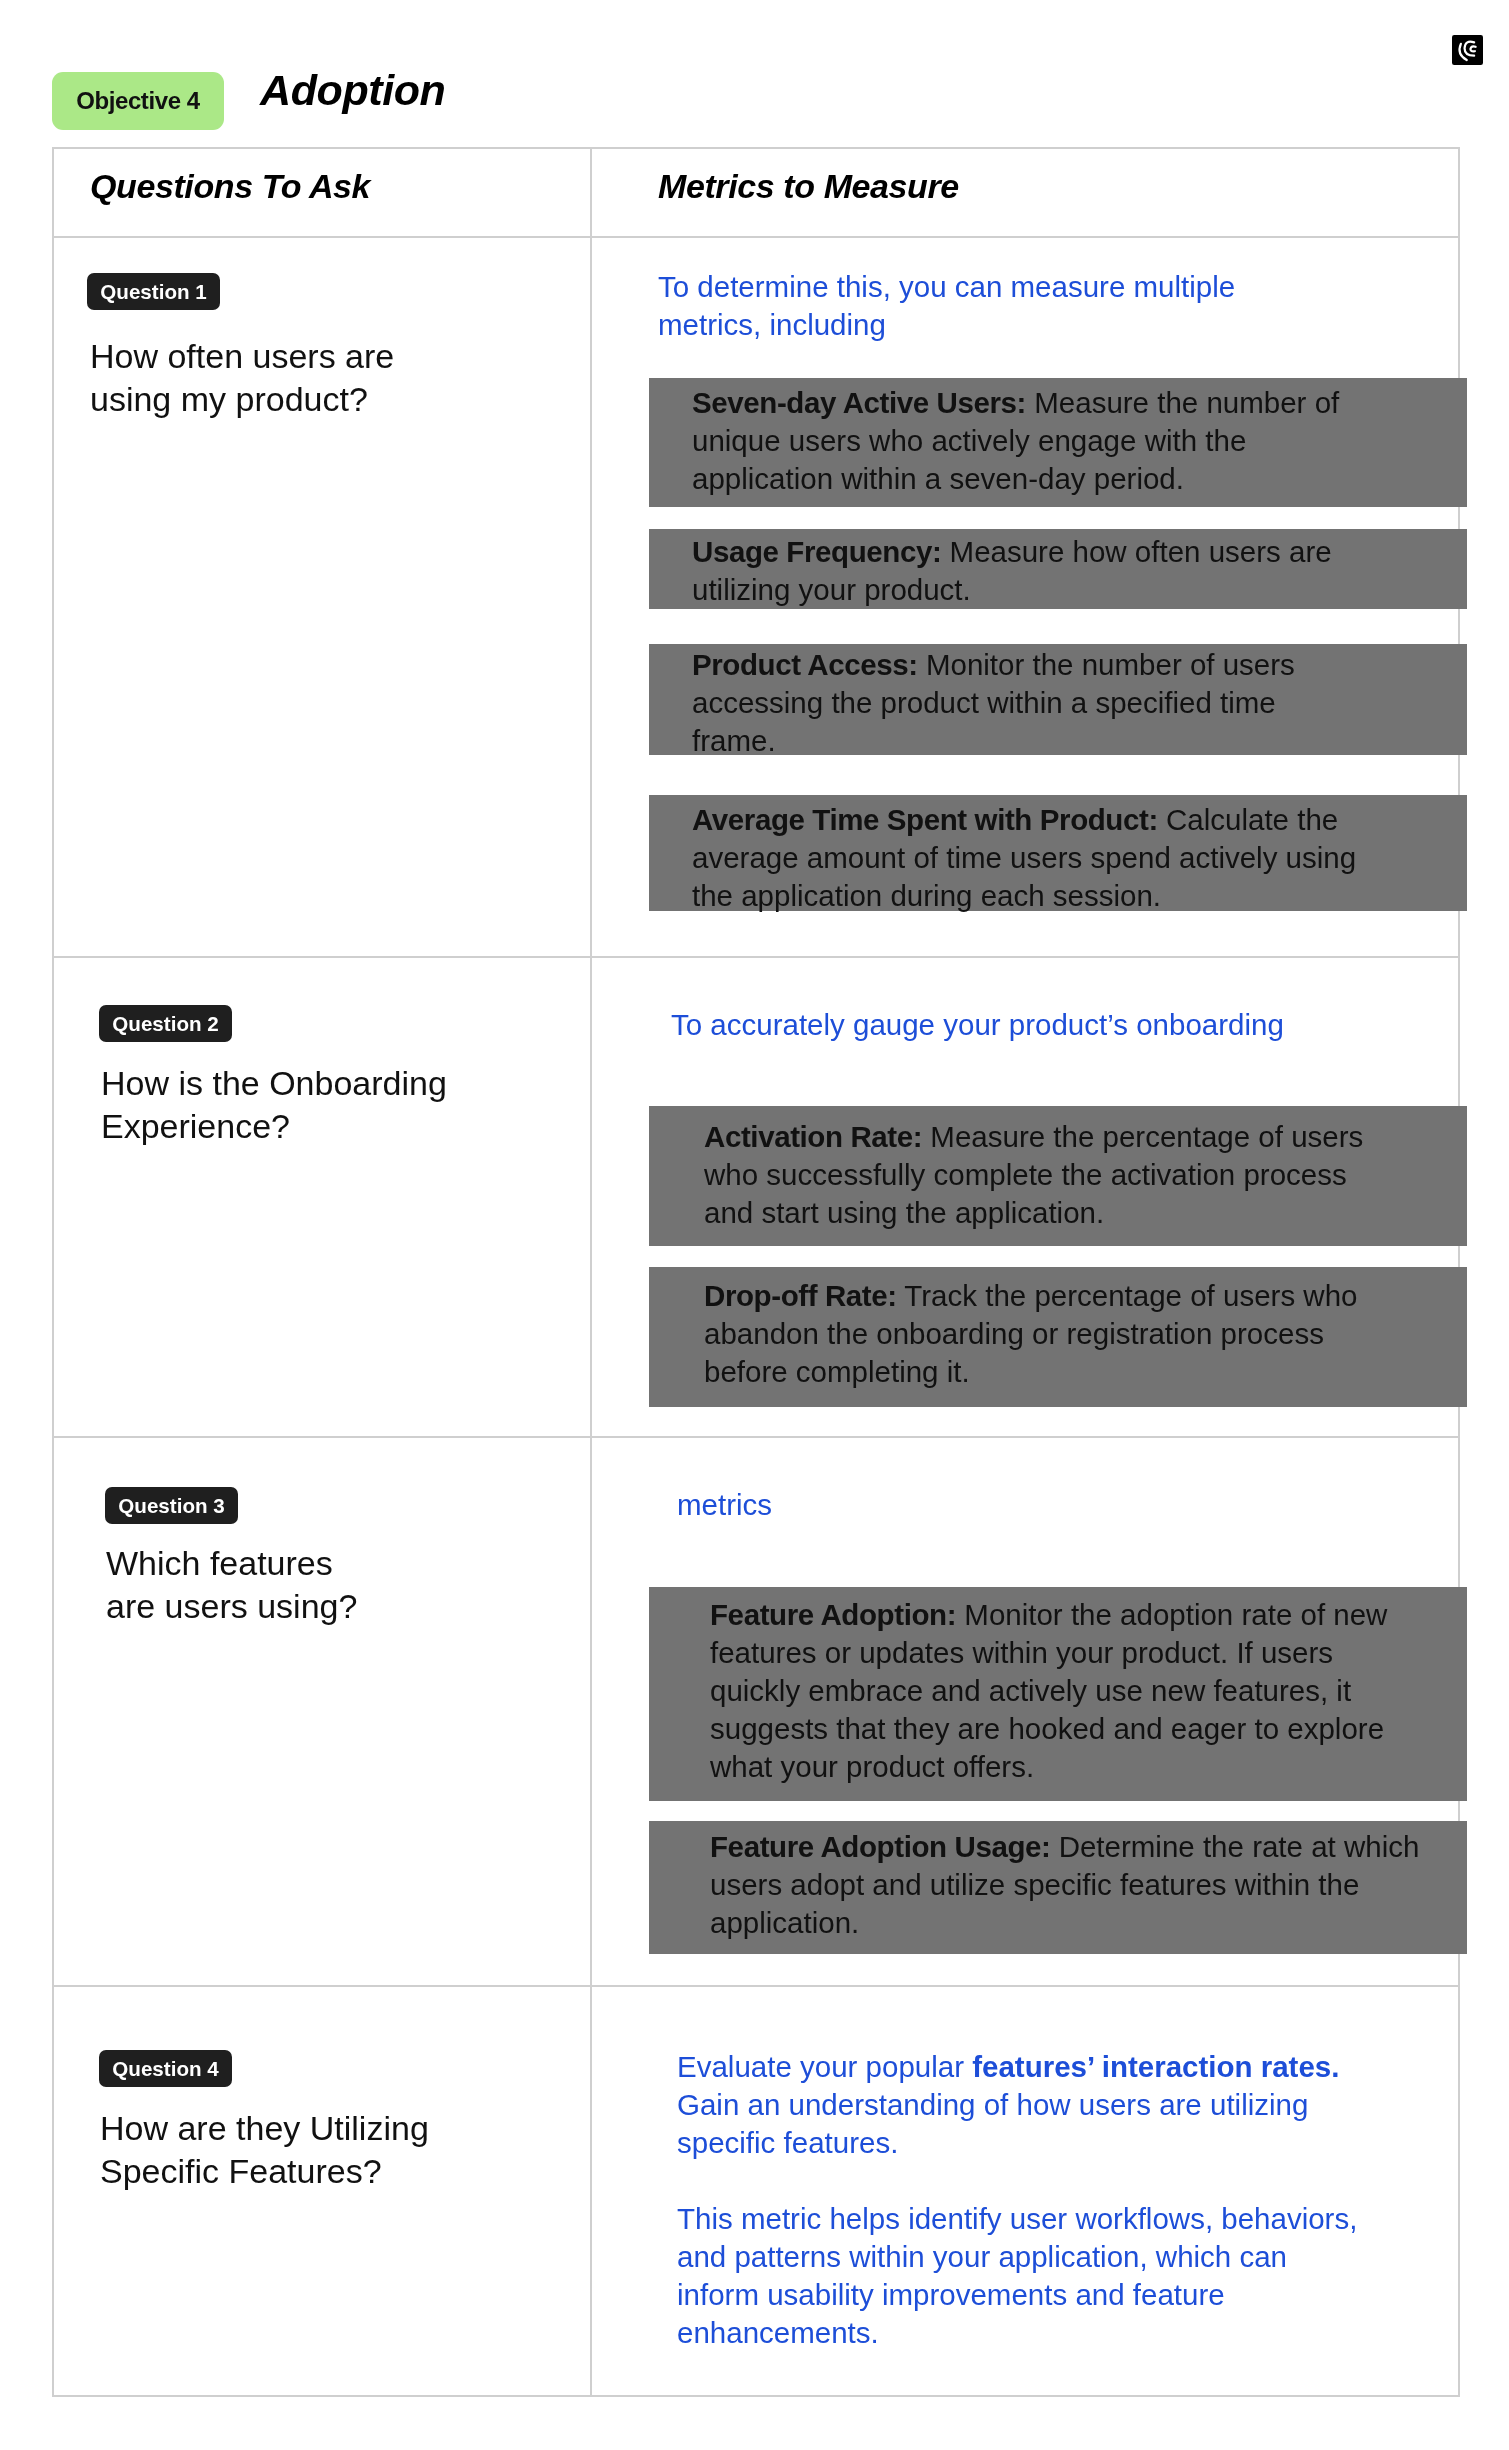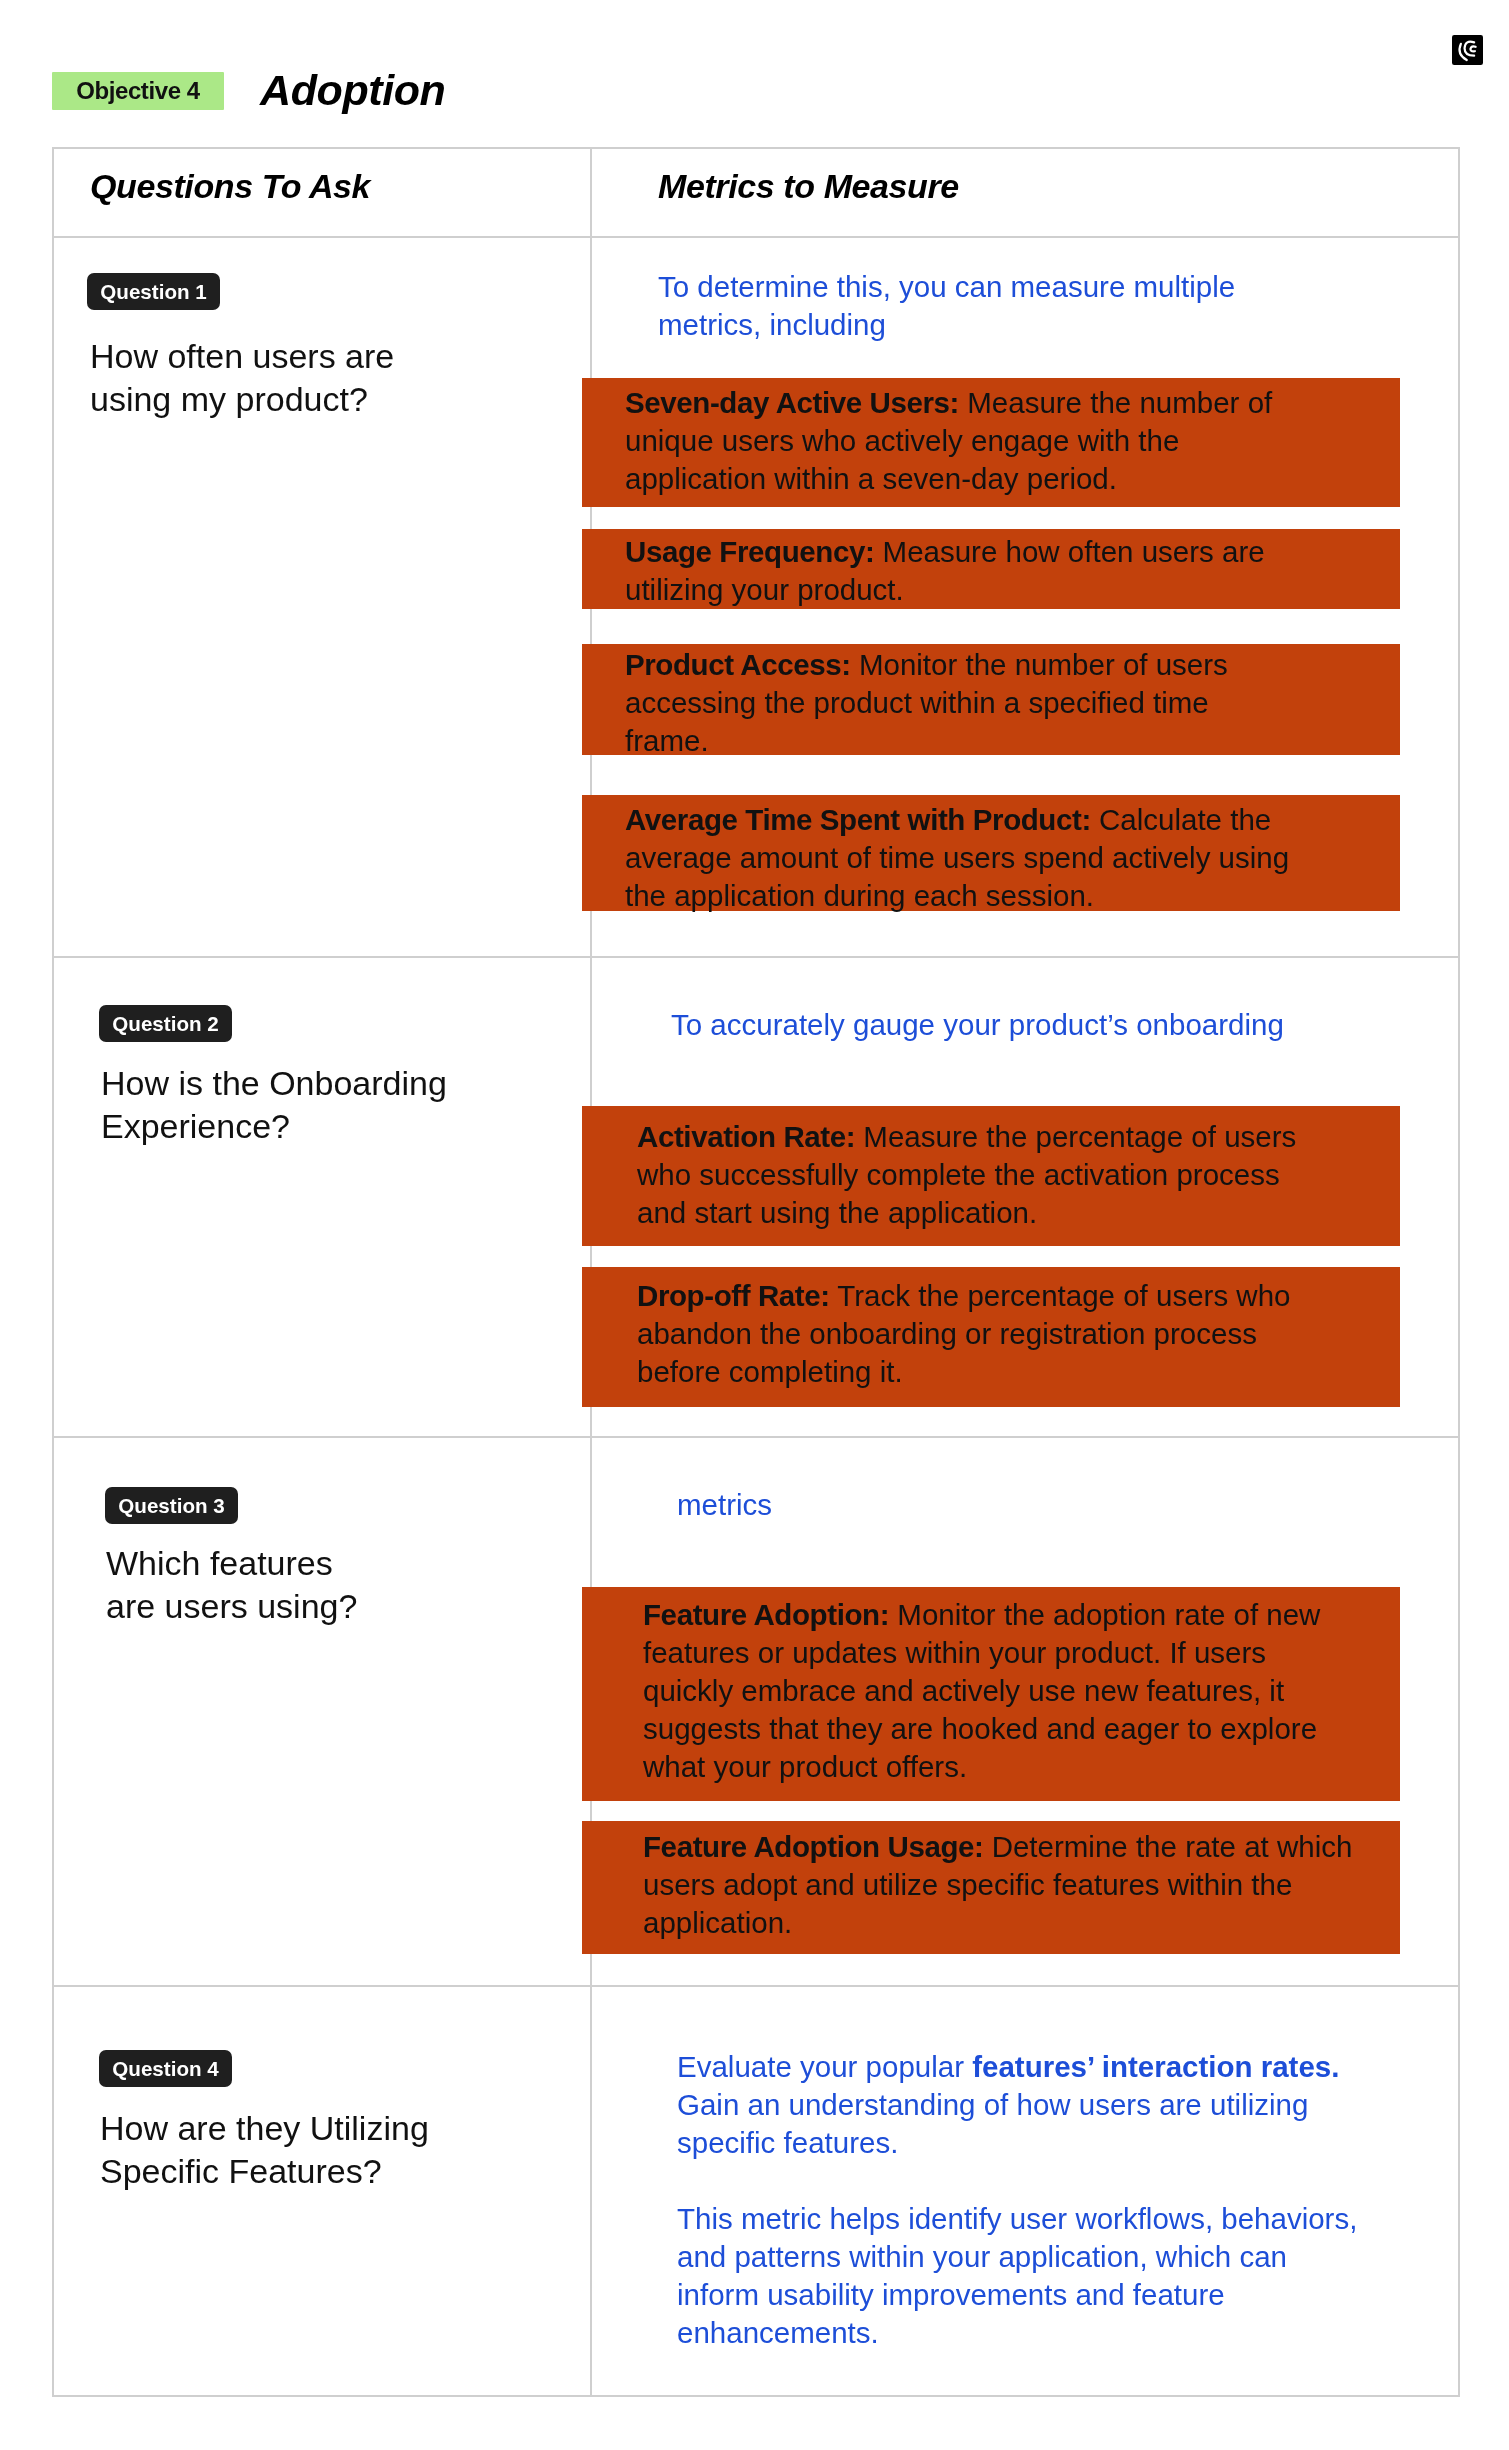--- a/index.html
+++ b/index.html
@@ -1,40 +1,40 @@
 <!DOCTYPE html>
 <html style="font-size:11.8px"><head>
 <meta charset="utf-8">
 <style>
   html, body { margin: 0; padding: 0; background: #ffffff; }
   body { width: 1510px; height: 2450px; position: relative; overflow: hidden;
          font-family: "Liberation Sans", "DejaVu Sans", sans-serif; color: #111111; }
   .abs { position: absolute; }
 
   
-  .objective-badge { left: 52px; top: 72px; width: 172px; height: 38px; background: #abe887;
-    border-radius: 1px; display: flex; align-items: center; justify-content: center;
+  .objective-badge { left: 52px; top: 72px; width: 172px; height: 58px; background: #abe887;
+    border-radius: 11px; display: flex; align-items: center; justify-content: center;
     font-weight: bold; font-size: 24px; color: #111; letter-spacing: -0.4px; }
   .page-title { left: 260px; top: 66px; font-size: 43px; font-weight: bold; font-style: italic;
     color: #000; letter-spacing: -0.4px; }
   .logo { left: 1452px; top: 35px; width: 31px; height: 29.5px; background: #000; border-radius: 2.2px; }
 
   
   .table { left: 52px; top: 147px; width: 1408px; height: 2250px; border: 2.2px solid #cfcfcf; box-sizing: border-box; }
   .vline { left: 590px; top: 147px; width: 2.2px; height: 2250px; background: #cfcfcf; }
   .hline { left: 52px; width: 1408px; height: 2.2px; background: #cfcfcf; }
 
   .col-head { font-size: 34px; font-weight: bold; font-style: italic; color: #000; letter-spacing: -0.4px; }
 
   .q-badge { height: 37px; padding: 0 13.3px; background: #1f1f1f; color: #fff; border-radius: 7px;
     display: flex; align-items: center; font-size: 20.6px; font-weight: bold; box-sizing: border-box; }
   .q-text { font-size: 34px; line-height: 43px; color: #111; width: 413px; }
 
   .intro { font-size: 29.5px; line-height: 38px; color: #1d4ed8; width: 782px; }
-  .metric-box { left: 582px; width: 818px; background: #c2410c; box-sizing: border-box; padding: 0; }
+  .metric-box { left: 649px; width: 818px; background: #737373; box-sizing: border-box; padding: 0; }
   .metric-text { position: absolute; font-size: 29.5px; line-height: 38px; color: #111; width: 767px; }
   .metric-text b { font-weight: bold; letter-spacing: -0.4px; }
 </style>
 </head>
 <body>
 
 <div class="abs objective-badge">Objective 4</div>
 <div class="abs page-title">Adoption</div>
 <div class="abs logo">
   <svg width="31" height="29.5" viewBox="0 0 42 40">

